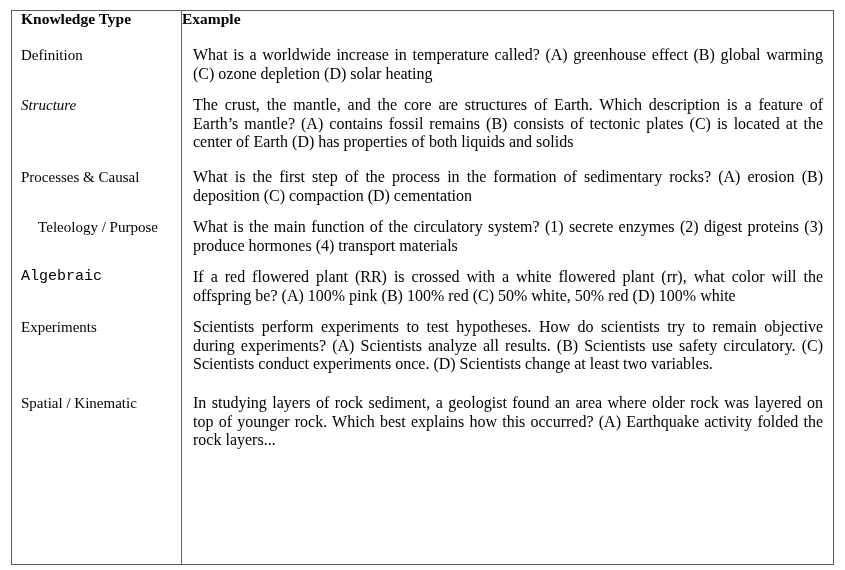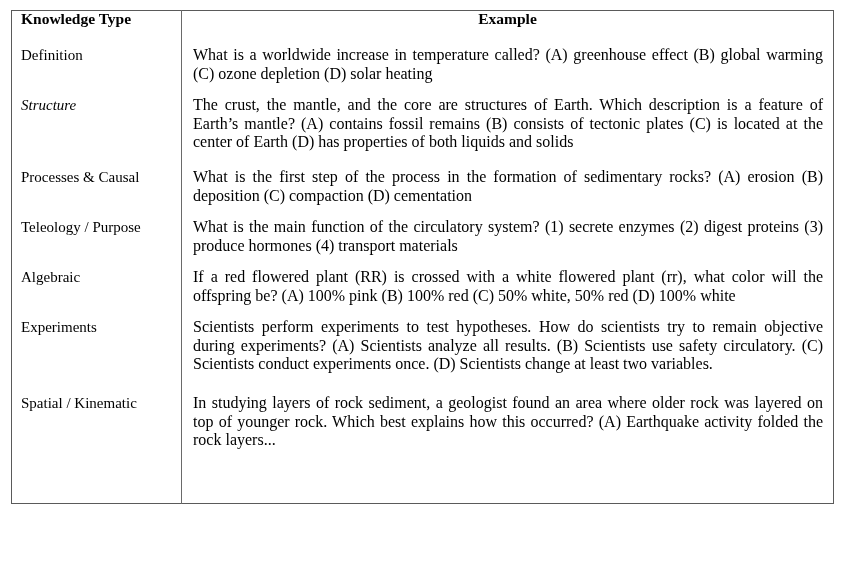--- a/index.html
+++ b/index.html
@@ -22,21 +22,21 @@
     height: 570px;
     background: #ffffff;
   }
 
   
   .kt-table {
     position: absolute;
     left: 11px;
     top: 10px;
     width: 822px;          
-    height: 494px;         
+    height: 555px;         
     box-sizing: border-box;
     border: 1px solid #5a5a5a;
     border-collapse: collapse;
     background: #ffffff;
     table-layout: fixed;
   }
 
   .kt-table col.col-type { width: 170px; }
   .kt-table col.col-example { width: 652px; }
 
@@ -55,21 +55,21 @@
     line-height: 1;
     height: 26px;
     padding: 4px 0 3px 0;
   }
   th.th-type {
     text-align: left;
     padding-left: 9px;
     border-right: 1px solid #6a6a6a;
   }
   th.th-example {
-    text-align: center;
+    text-align: left;
     margin-top: 15px;
   }
 
   
   td.cell-type {
     border-right: 1px solid #6a6a6a;
     padding: 0 6px 0 9px;
     font-size: 15px;
     line-height: 18.5px;
   }
@@ -112,25 +112,25 @@
         </tr>
         <tr>
           <td class="cell-type" style="height: 72px; font-style: italic;">Structure</td>
           <td class="cell-example" style="height: 72px; margin-top: 44px;">The crust, the mantle, and the core are structures of Earth.  Which description is a feature of Earth’s mantle? (A) contains fossil remains (B) consists of tectonic plates (C) is located at the center of Earth (D) has properties of both liquids and solids</td>
         </tr>
         <tr>
           <td class="cell-type" style="height: 50px;">Processes &amp; Causal</td>
           <td class="cell-example" style="height: 50px;">What is the first step of the process in the formation of sedimentary rocks? (A) erosion (B) deposition (C) compaction (D) cementation</td>
         </tr>
         <tr>
-          <td class="cell-type" style="height: 50px;">Teleology / Purpose</td>
+          <td class="cell-type" style="height: 50px; text-align: center;">Teleology / Purpose</td>
           <td class="cell-example" style="height: 50px;">What is the main function of the circulatory system? (1) secrete enzymes (2) digest proteins (3) produce hormones (4) transport materials</td>
         </tr>
         <tr>
-          <td class="cell-type" style="height: 50px;">Algebraic</td>
+          <td class="cell-type" style="height: 50px; font-family: Liberation Mono, monospace;">Algebraic</td>
           <td class="cell-example" style="height: 50px;">If a red flowered plant (RR) is crossed with a white flowered plant (rr), what color will the offspring be? (A) 100% pink (B) 100% red (C) 50% white, 50% red (D) 100% white</td>
         </tr>
         <tr>
           <td class="cell-type" style="height: 76px;">Experiments</td>
           <td class="cell-example" style="height: 76px;">Scientists perform experiments to test hypotheses.  How do scientists try to remain objective during experiments?  (A) Scientists analyze all results.  (B) Scientists use safety circulatory.  (C) Scientists conduct experiments once.  (D) Scientists change at least two variables.</td>
         </tr>
         <tr class="row-last">
           <td class="cell-type">Spatial / Kinematic</td>
           <td class="cell-example">In studying layers of rock sediment, a geologist found an area where older rock was layered on top of younger rock.  Which best explains how this occurred?  (A) Earthquake activity folded the rock layers...</td>
         </tr>

